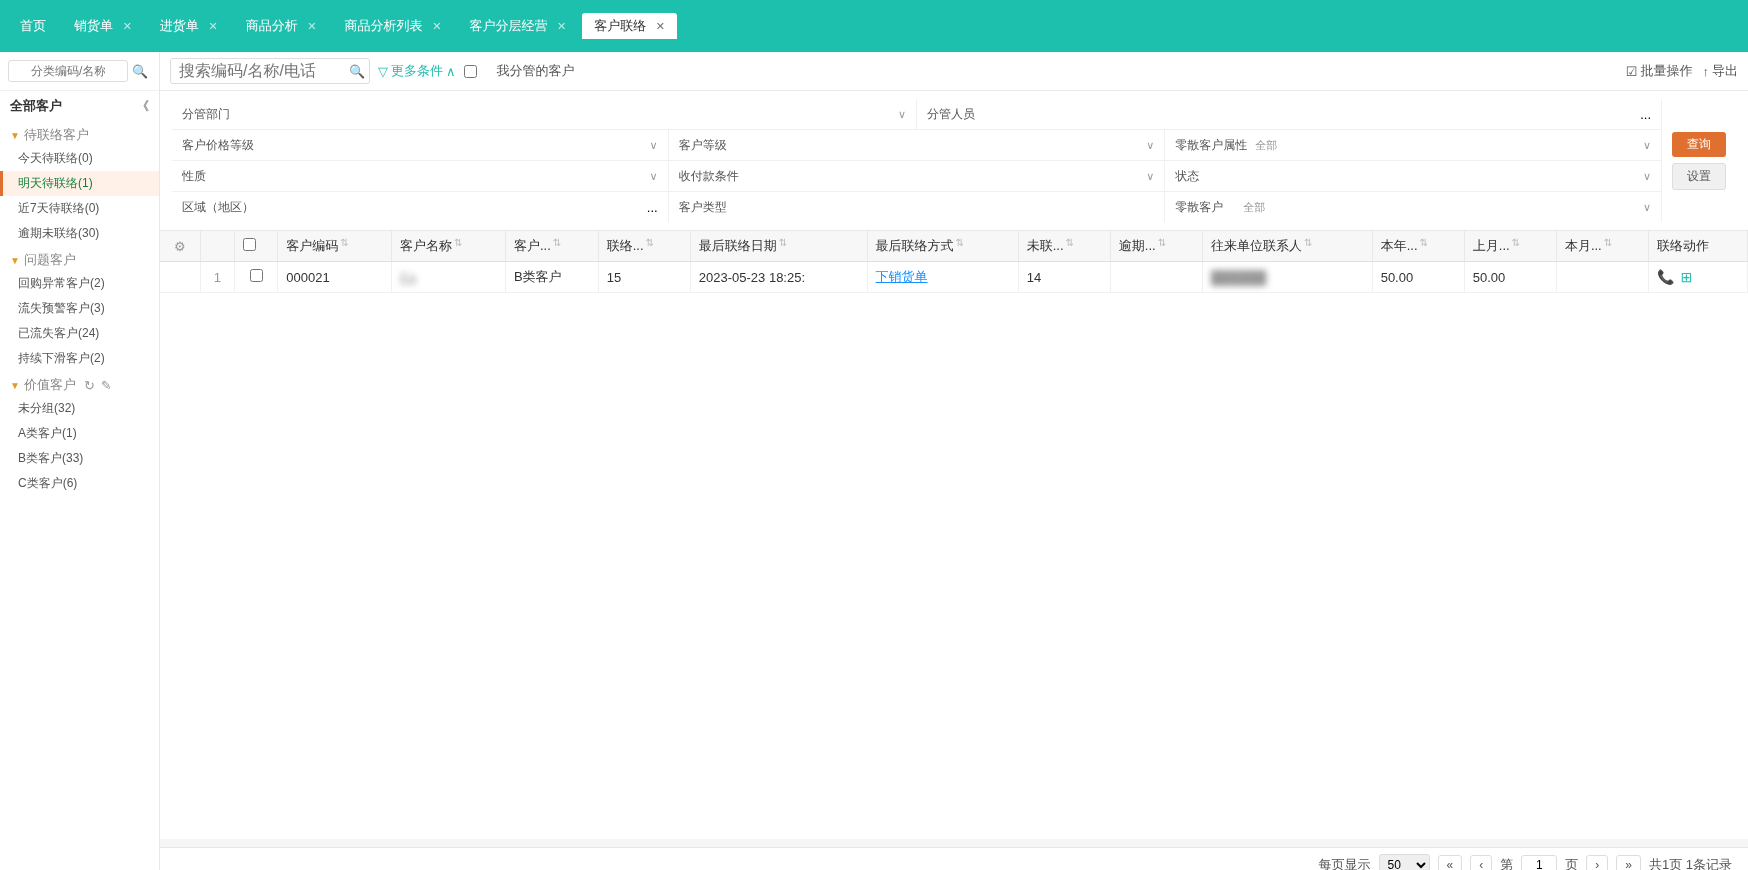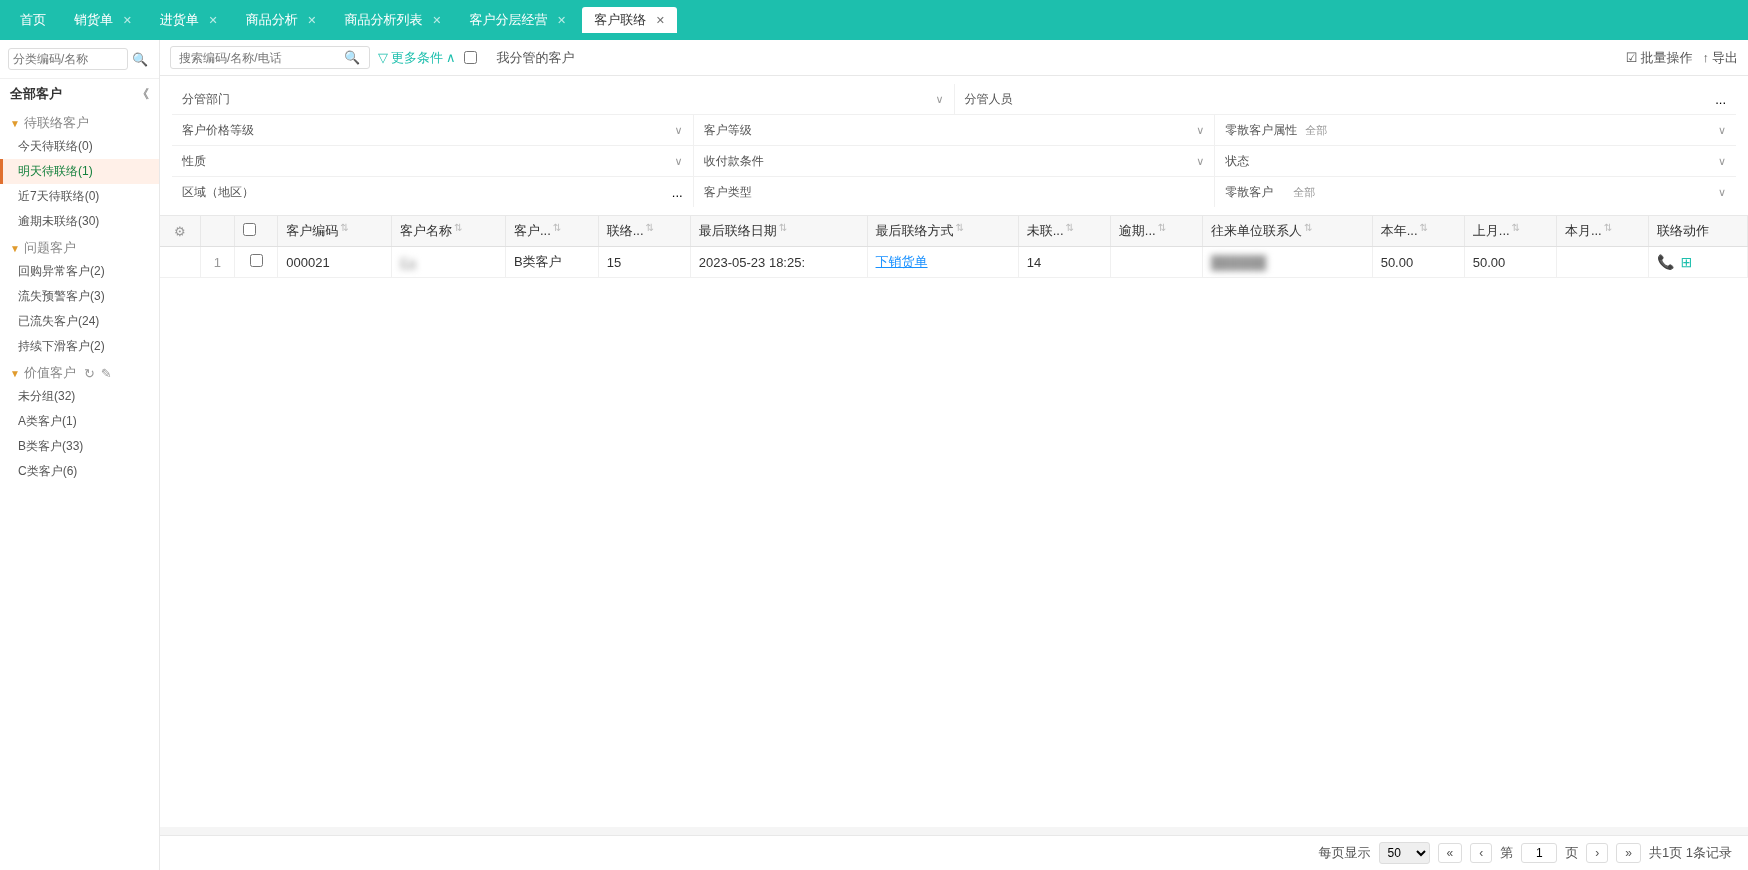--- a/index.html
+++ b/index.html
@@ -1,21 +1,21 @@
 <!DOCTYPE html>
 <html><head>
   <meta charset="utf-8">
   <style>
     * { box-sizing: border-box; margin: 0; padding: 0; font-family: 'Microsoft YaHei', Arial, sans-serif; font-size: 13px; }
     body { background: #f5f5f5; height: 870px; overflow: hidden; }
 
     
     .top-nav {
       background: #1dbfad;
-      height: 40px;
+      height: 52px;
       display: flex;
       align-items: center;
       padding: 0 8px;
       gap: 4px;
     }
     .nav-item {
       color: #fff;
       padding: 4px 12px;
       cursor: pointer;
       border-radius: 3px 3px 0 0;
@@ -49,21 +49,21 @@
     }
     .sidebar-search {
       display: flex;
       align-items: center;
       padding: 8px;
       border-bottom: 1px solid #f0f0f0;
     }
     .sidebar-search input {
       border: 1px solid #ddd;
       border-radius: 3px;
-      padding: 3px 4px;
+      padding: 3px 22px;
       font-size: 12px;
       width: 120px;
       outline: none;
     }
     .sidebar-search .search-icon-btn {
       margin-left: 4px;
       cursor: pointer;
       color: #999;
     }
     .sidebar-section-header {
@@ -121,21 +121,21 @@
       display: flex;
       align-items: center;
       border: 1px solid #ddd;
       border-radius: 3px;
       padding: 3px 8px;
       width: 200px;
     }
     .toolbar-search input {
       border: none;
       outline: none;
-      font-size: 12px;
+      font-size: 16px;
       width: 170px;
       color: #999;
     }
     .toolbar-search .search-btn { color: #1dbfad; cursor: pointer; }
     .more-conditions {
       display: flex;
       align-items: center;
       gap: 3px;
       color: #1dbfad;
       cursor: pointer;
@@ -512,20 +512,24 @@
               <div style="flex:1;"></div>
             </div>
             <div class="f-cell">
               <label>零散客户</label>
               <div class="f-select">
                 <span>全部</span>
                 <span>∨</span>
               </div>
             </div>
           </div>
+        </div>
+        <div class="right-btn-area">
+          <button class="query-btn">查询</button>
+          <button class="set-btn">设置</button>
         </div>
       </div>
     </div>
 
     <div class="table-area">
       <table>
         <thead>
           <tr>
             <th><span class="gear-icon-th">⚙</span></th>
             <th></th>

